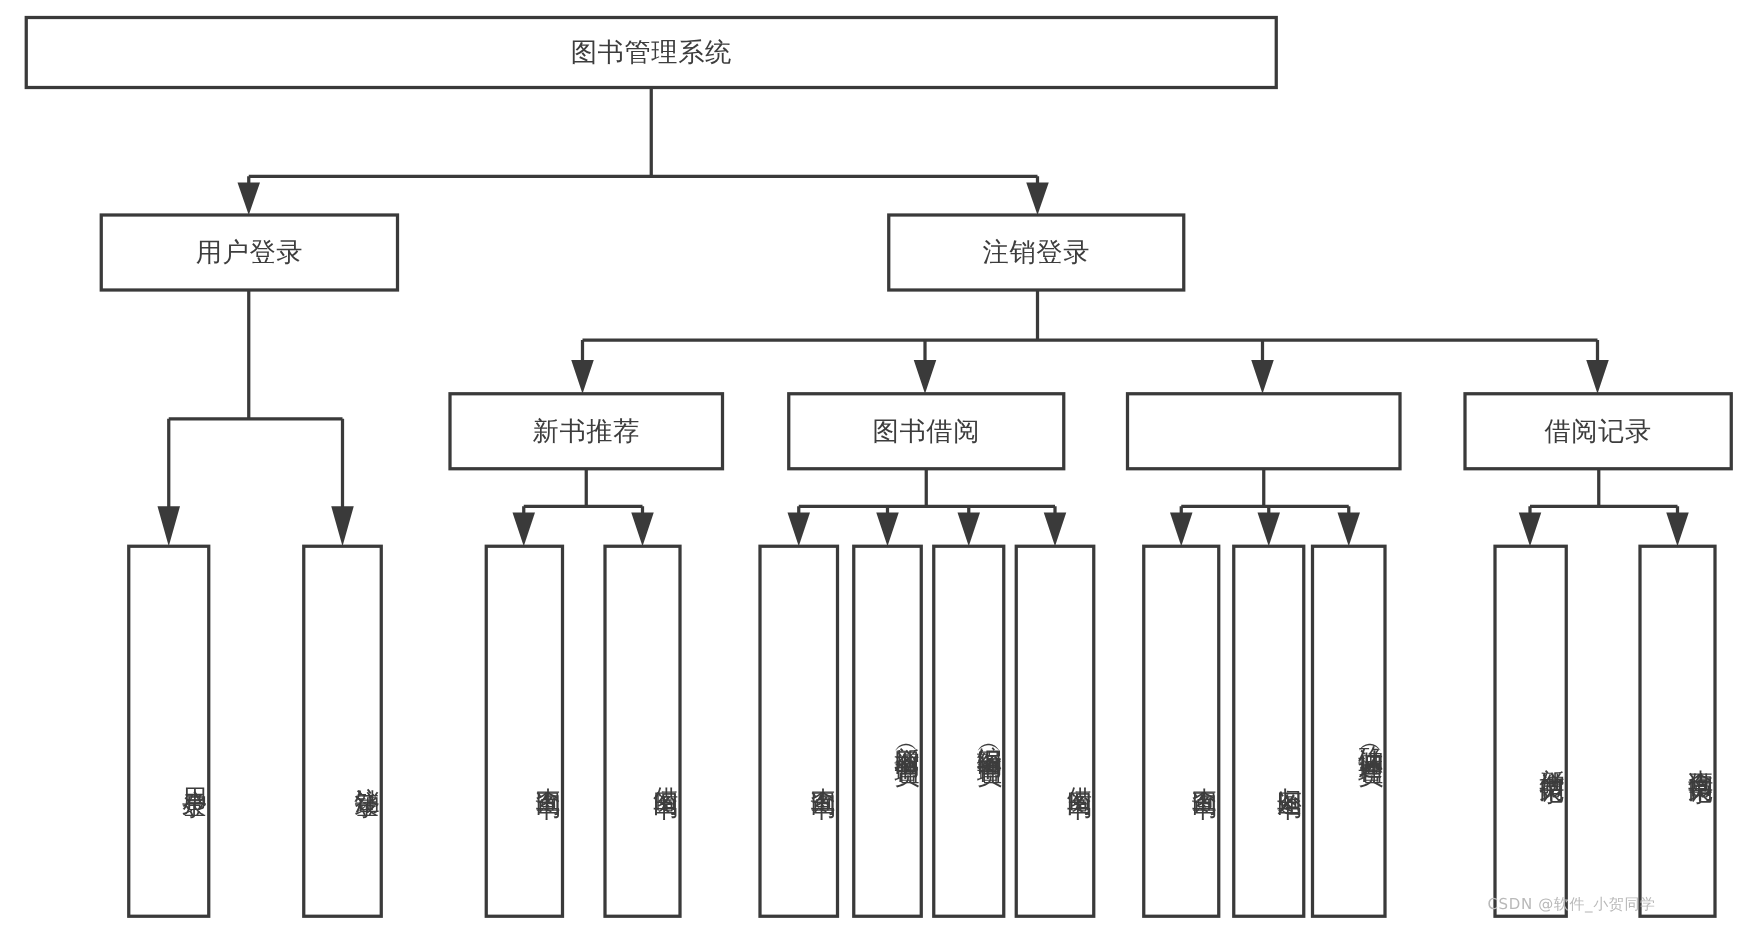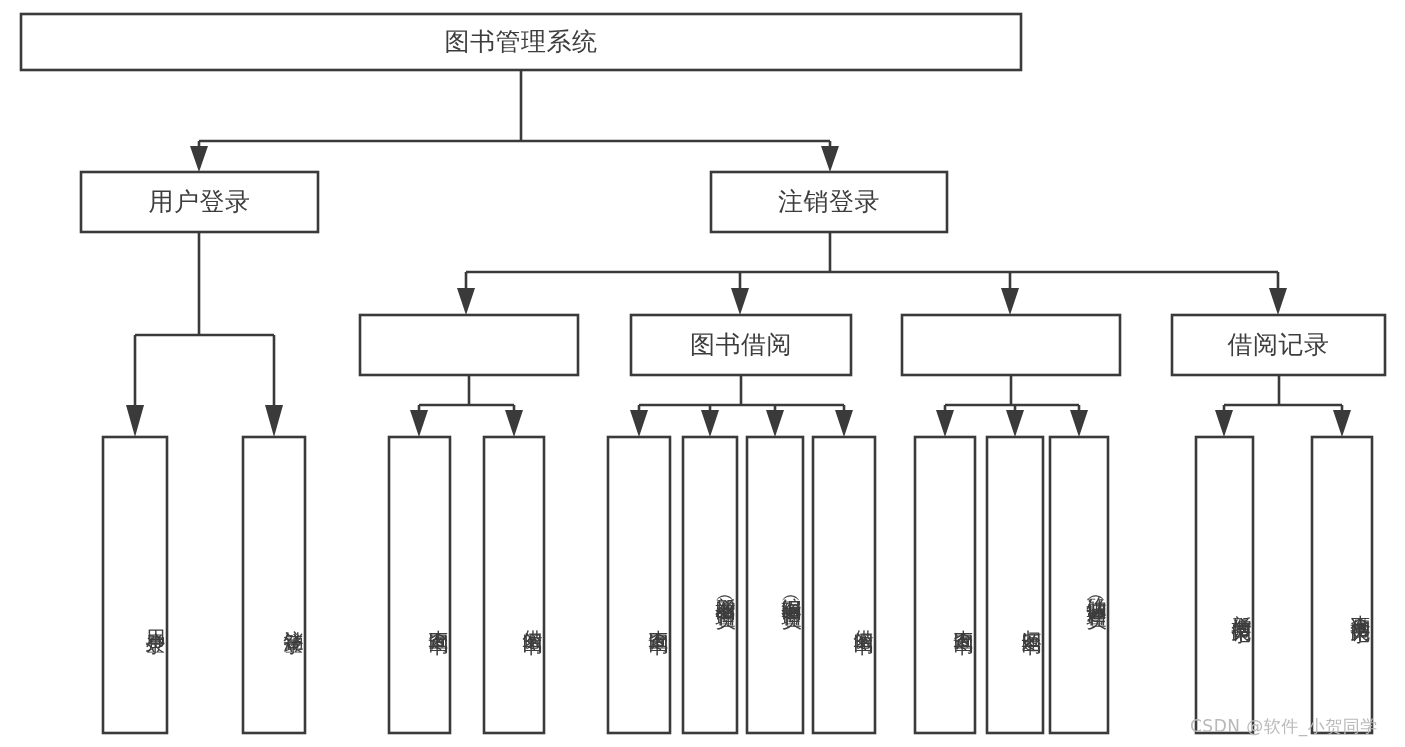--- a/index.html
+++ b/index.html
@@ -41,39 +41,39 @@
     fill: #3a3a3a;
     stroke: none;
   }
   .node-label {
     position: absolute;
     display: flex;
     align-items: center;
     justify-content: center;
     color: #3d3d3d;
     font-family: "DejaVu Sans", "Liberation Sans", sans-serif;
-    font-size: 25px;
+    font-size: 21px;
     line-height: 1.18;
     letter-spacing: 0.5px;
     white-space: nowrap;
     pointer-events: none;
   }
   .node-label.vertical {
     writing-mode: vertical-rl;
     text-orientation: upright;
     font-size: 20px;
     letter-spacing: 2px;
     align-items: flex-start;
     padding-top: 4px;
     box-sizing: border-box;
   }
   .watermark {
     position: absolute;
     color: #b9b9b9;
-    font-size: 17px;
+    font-size: 12px;
     font-family: "DejaVu Sans", "Liberation Sans", sans-serif;
     letter-spacing: 0.5px;
     white-space: nowrap;
     pointer-events: none;
   }
 </style>
 </head>
 <body>
 
 <div id="canvas">
@@ -169,20 +169,21 @@
 
     <rect class="node-box" x="1196" y="437" width="57" height="296"></rect>
     <rect class="node-box" x="1312" y="437" width="60" height="296"></rect>
   </svg>
 
   <div class="node-label" style="left:21px; top:14px; width:1000px; height:56px;">图书管理系统</div>
 
   <div class="node-label" style="left:81px; top:172px; width:237px; height:60px;">用户登录</div>
   <div class="node-label" style="left:711px; top:172px; width:236px; height:60px;">注销登录</div>
 
+  <div class="node-label" style="left:360px; top:315px; width:218px; height:60px;">新书推荐</div>
   <div class="node-label" style="left:631px; top:315px; width:220px; height:60px;">图书借阅</div>
   <div class="node-label" style="left:1172px; top:315px; width:213px; height:60px;">借阅记录</div>
 
   <div class="node-label vertical" style="left:103px; top:498px; width:64px; height:235px;">用户登录</div>
   <div class="node-label vertical" style="left:243px; top:498px; width:62px; height:235px;">注销登录</div>
 
   <div class="node-label vertical" style="left:389px; top:498px; width:61px; height:235px;">查询图书</div>
   <div class="node-label vertical" style="left:484px; top:498px; width:60px; height:235px;">借阅图书</div>
 
   <div class="node-label vertical" style="left:608px; top:498px; width:62px; height:235px;">查询图书</div>

